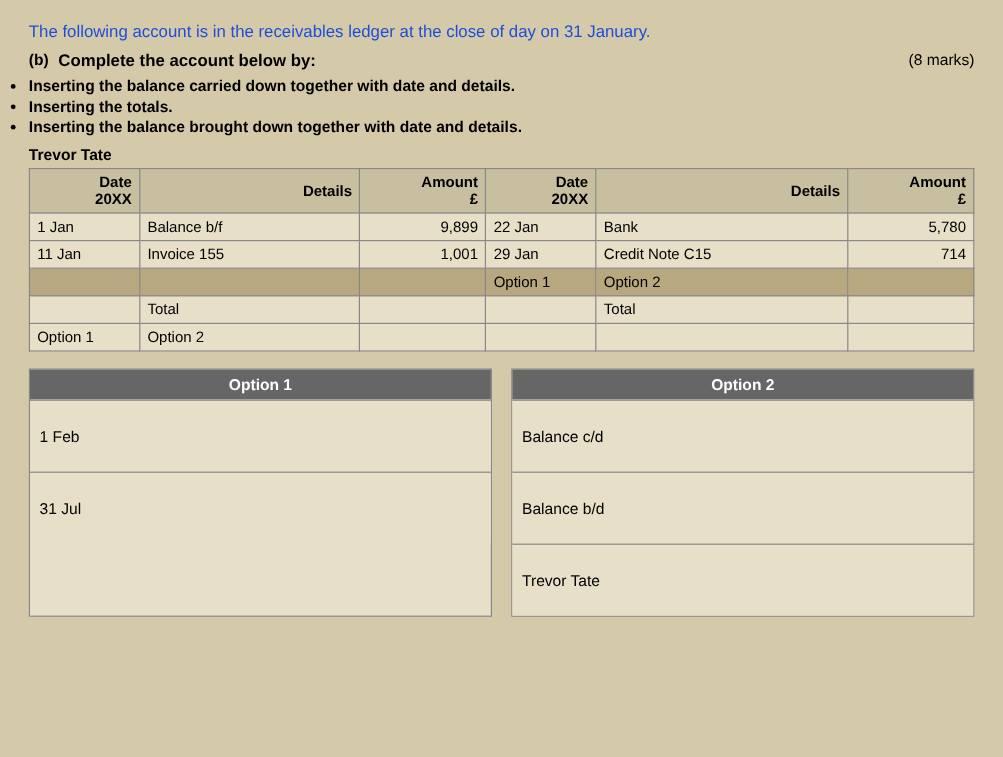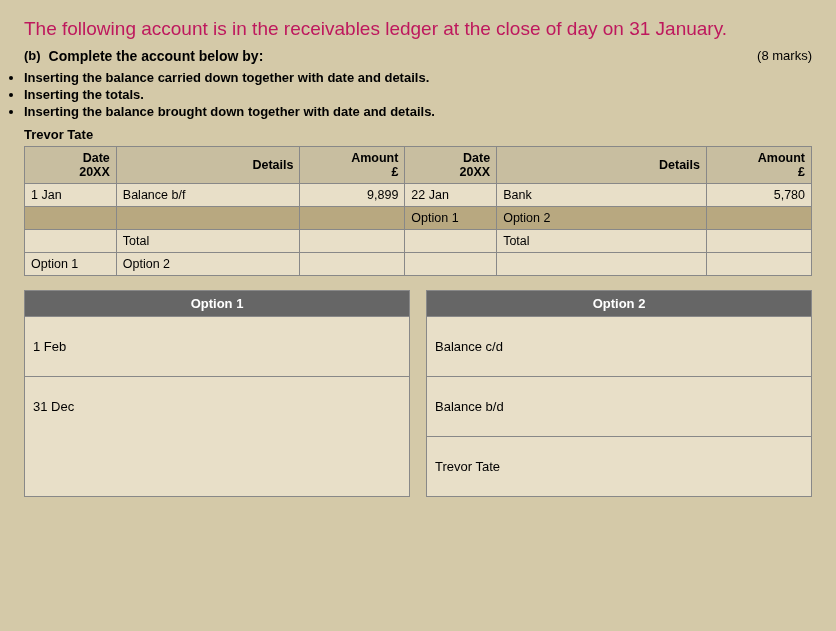--- a/index.html
+++ b/index.html
@@ -5,23 +5,23 @@
     * { box-sizing: border-box; margin: 0; padding: 0; }
     body {
       font-family: Arial, sans-serif;
       font-size: 13px;
       background: #d4c9a8;
       padding: 18px 24px;
       width: 836px;
       min-height: 631px;
     }
     .intro-text {
-      font-size: 19px;
+      font-size: 14px;
       margin-bottom: 8px;
-      color: #be185d;
+      color: #1d4ed8;
     }
     .section-header {
       display: flex;
       justify-content: space-between;
       align-items: flex-start;
       margin-bottom: 6px;
     }
     .marks {
       font-size: 13px;
       font-weight: normal;
@@ -134,20 +134,28 @@
 
     <tr>
       <td>1 Jan</td>
       <td>Balance b/f</td>
       <td class="text-right">9,899</td>
       <td>22 Jan</td>
       <td>Bank</td>
       <td class="text-right">5,780</td>
     </tr>
 
+    <tr>
+      <td>11 Jan</td>
+      <td>Invoice 155</td>
+      <td class="text-right">1,001</td>
+      <td>29 Jan</td>
+      <td>Credit Note C15</td>
+      <td class="text-right">714</td>
+    </tr>
 
     <tr class="shaded">
       <td></td>
       <td></td>
       <td></td>
       <td>Option 1</td>
       <td>Option 2</td>
       <td></td>
     </tr>
 
@@ -169,21 +177,21 @@
       <td></td>
     </tr>
   </tbody>
 </table>
 
 <div class="option-tables-container">
 
   <div class="option-box">
     <div class="option-box-header">Option 1</div>
     <div class="option-box-row">1 Feb</div>
-    <div class="option-box-row">31 Dec</div>
+    <div class="option-box-row">31 Jul</div>
   </div>
 
   <div class="option-box">
     <div class="option-box-header">Option 2</div>
     <div class="option-box-row">Balance c/d</div>
     <div class="option-box-row">Balance b/d</div>
     <div class="option-box-row">Trevor Tate</div>
   </div>
 </div>
 

